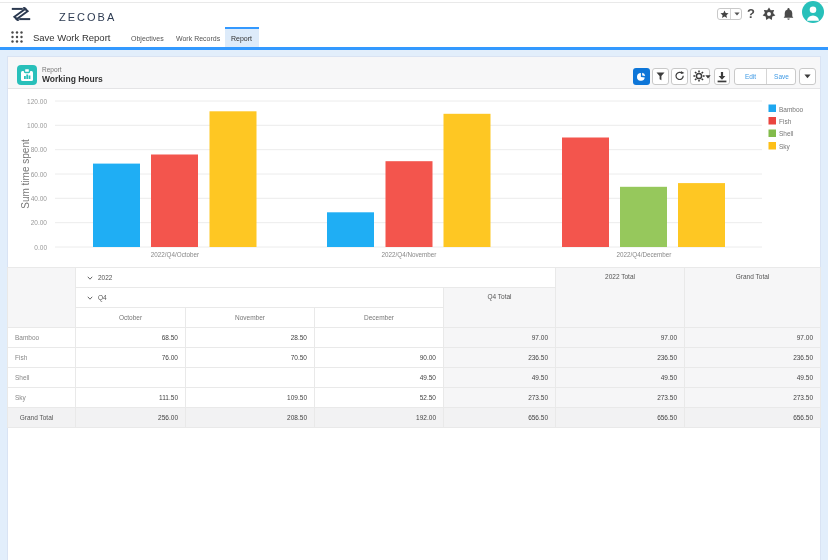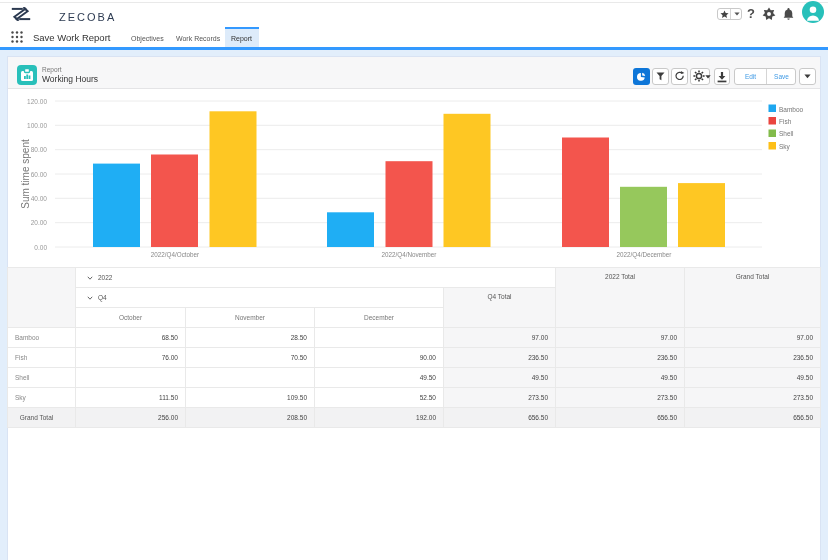--- a/index.html
+++ b/index.html
@@ -84,21 +84,21 @@
     <div class="abs" style="left:9px;top:8px;width:20px;height:20px;border-radius:4px;background:#29c0ba;">
       <svg width="20" height="20" viewBox="0 0 20 20">
         <rect x="4" y="6" width="12" height="10" rx="1.5" fill="#fff"></rect>
         <rect x="7.5" y="3.5" width="5" height="4" rx="1" fill="#fff" stroke="#29c0ba" stroke-width="1.4"></rect>
         <rect x="7" y="11" width="1.8" height="3" fill="#29c0ba"></rect>
         <rect x="9.3" y="9.5" width="1.8" height="4.5" fill="#29c0ba"></rect>
         <rect x="11.6" y="10.5" width="1.8" height="3.5" fill="#29c0ba"></rect>
       </svg>
     </div>
     <div class="abs" style="left:34px;top:9px;font-size:6.5px;color:#777;">Report</div>
-    <div class="abs" style="left:34px;top:17px;font-size:8.5px;font-weight:normal;color:#333;">Working Hours</div>
+    <div class="abs" style="left:34px;top:17px;font-size:8.5px;font-weight:bold;color:#333;">Working Hours</div>
 
     <div class="abs" style="left:625px;top:10.5px;width:17px;height:17px;background:#0e76d8;border-radius:3px;">
       <svg width="17" height="17" viewBox="0 0 17 17">
         <path d="M7.9 5 a3.9 3.9 0 1 0 3.85 4.5 L7.9 8.9 Z" fill="#fff"></path>
         <path d="M9.2 4.7 a3.9 3.9 0 0 1 3 3.2 L9.2 7.6 Z" fill="#fff"></path>
       </svg>
     </div>
     <div class="abs" style="left:644px;top:10.5px;width:17px;height:17px;background:#fff;border:1px solid #c9c9c9;border-radius:3px;">
       <svg width="15" height="15" viewBox="0 0 15 15">
           <path d="M3.5 3.5 h8 l-3.1 3.6 v4.2 l-1.8 -1.1 v-3.1 Z" fill="#3c3c3c"></path>

